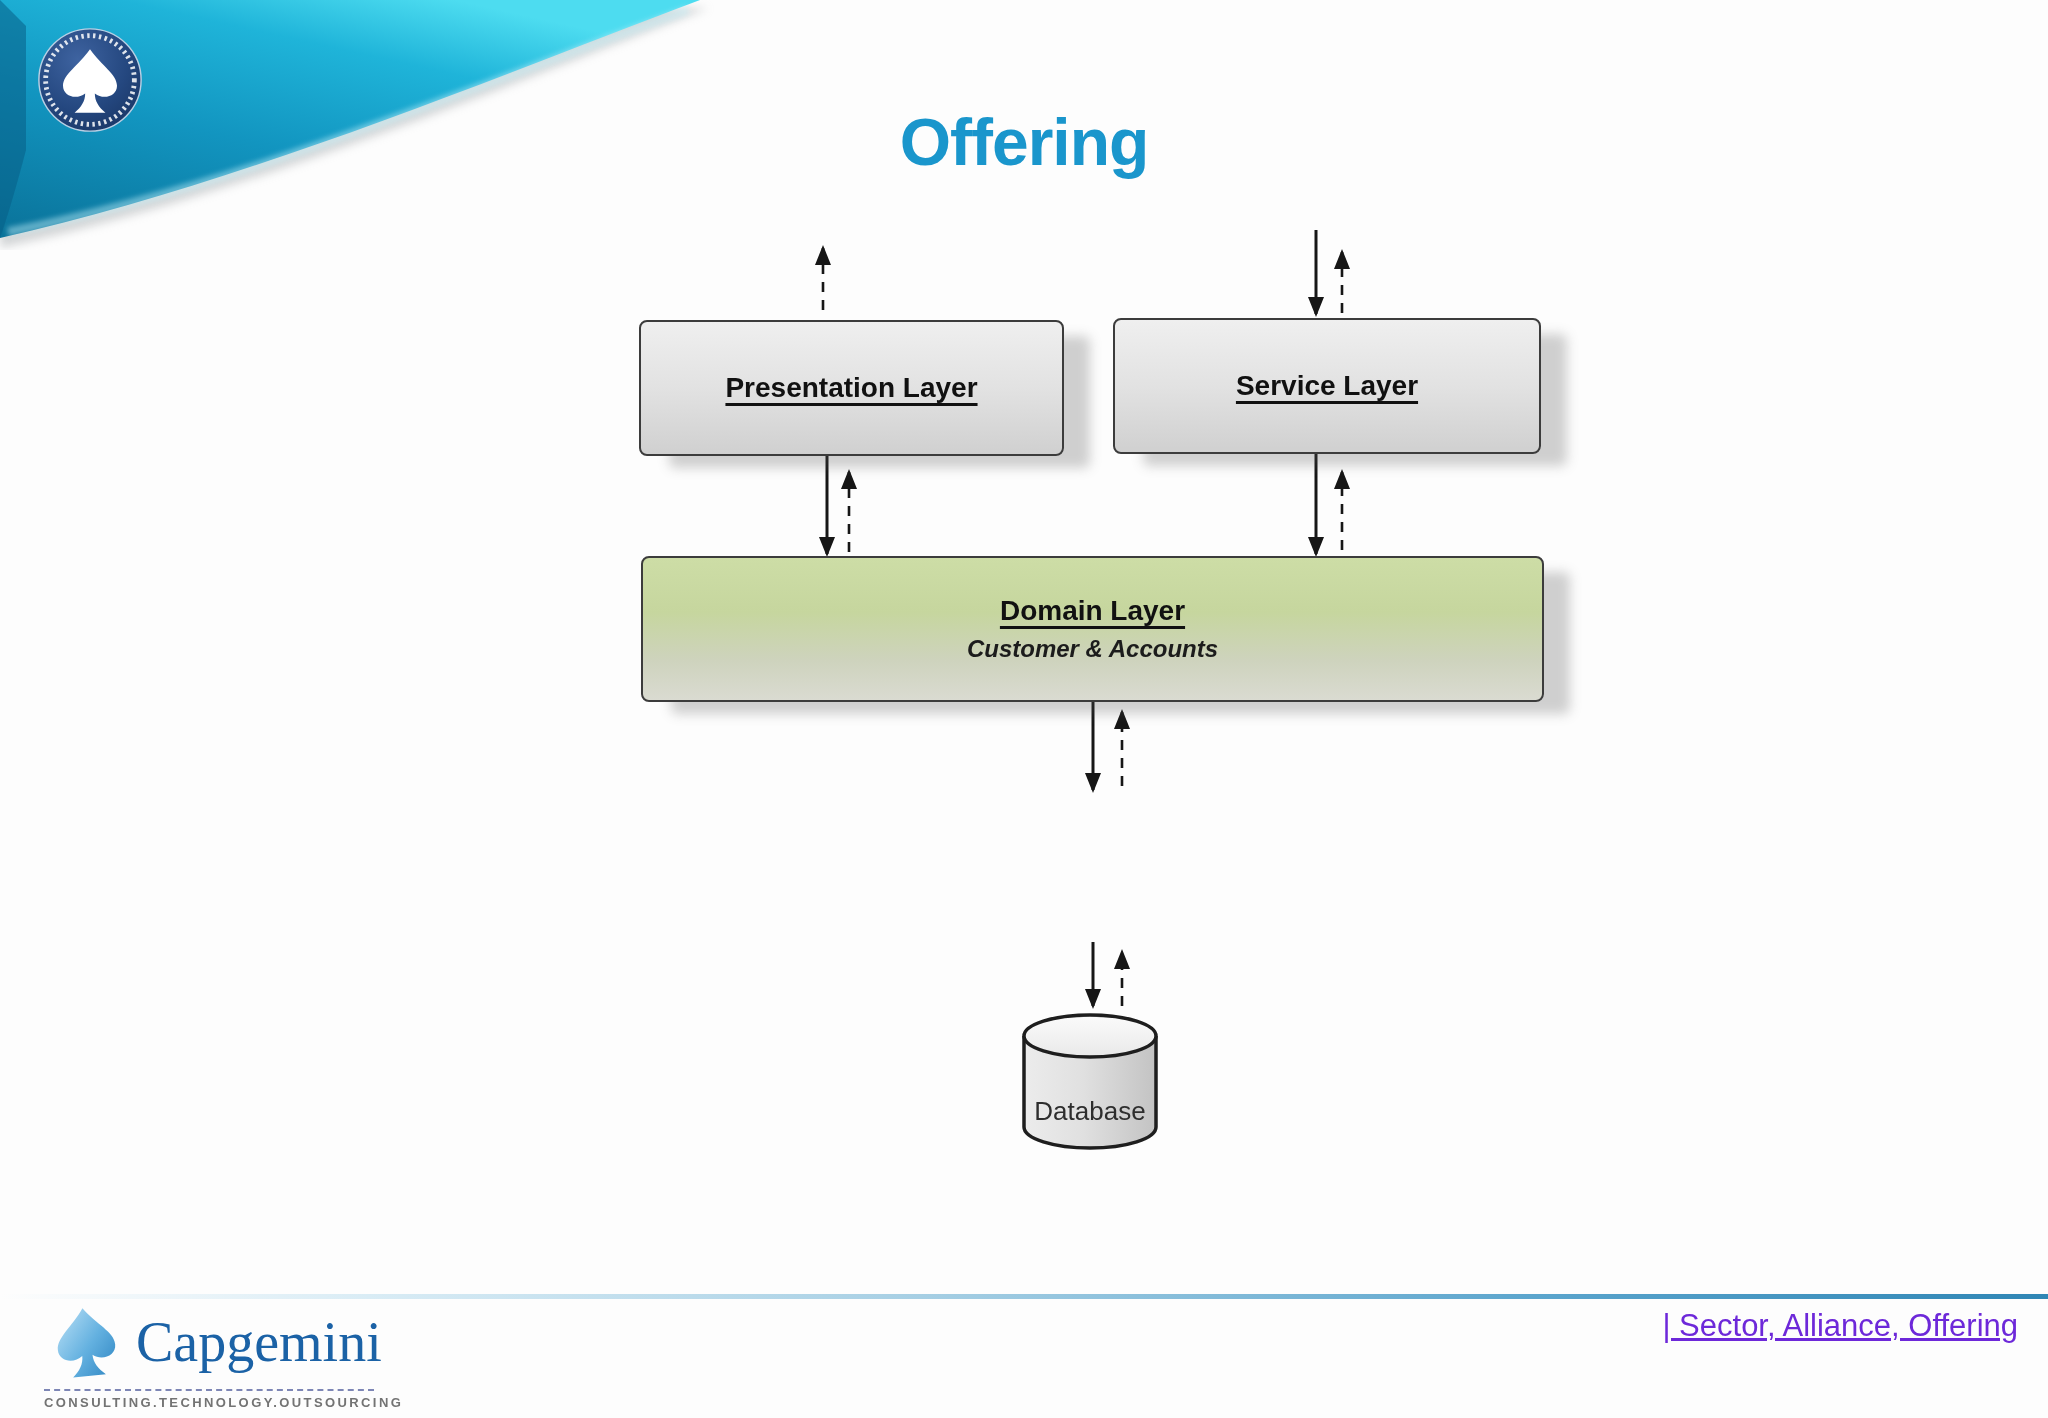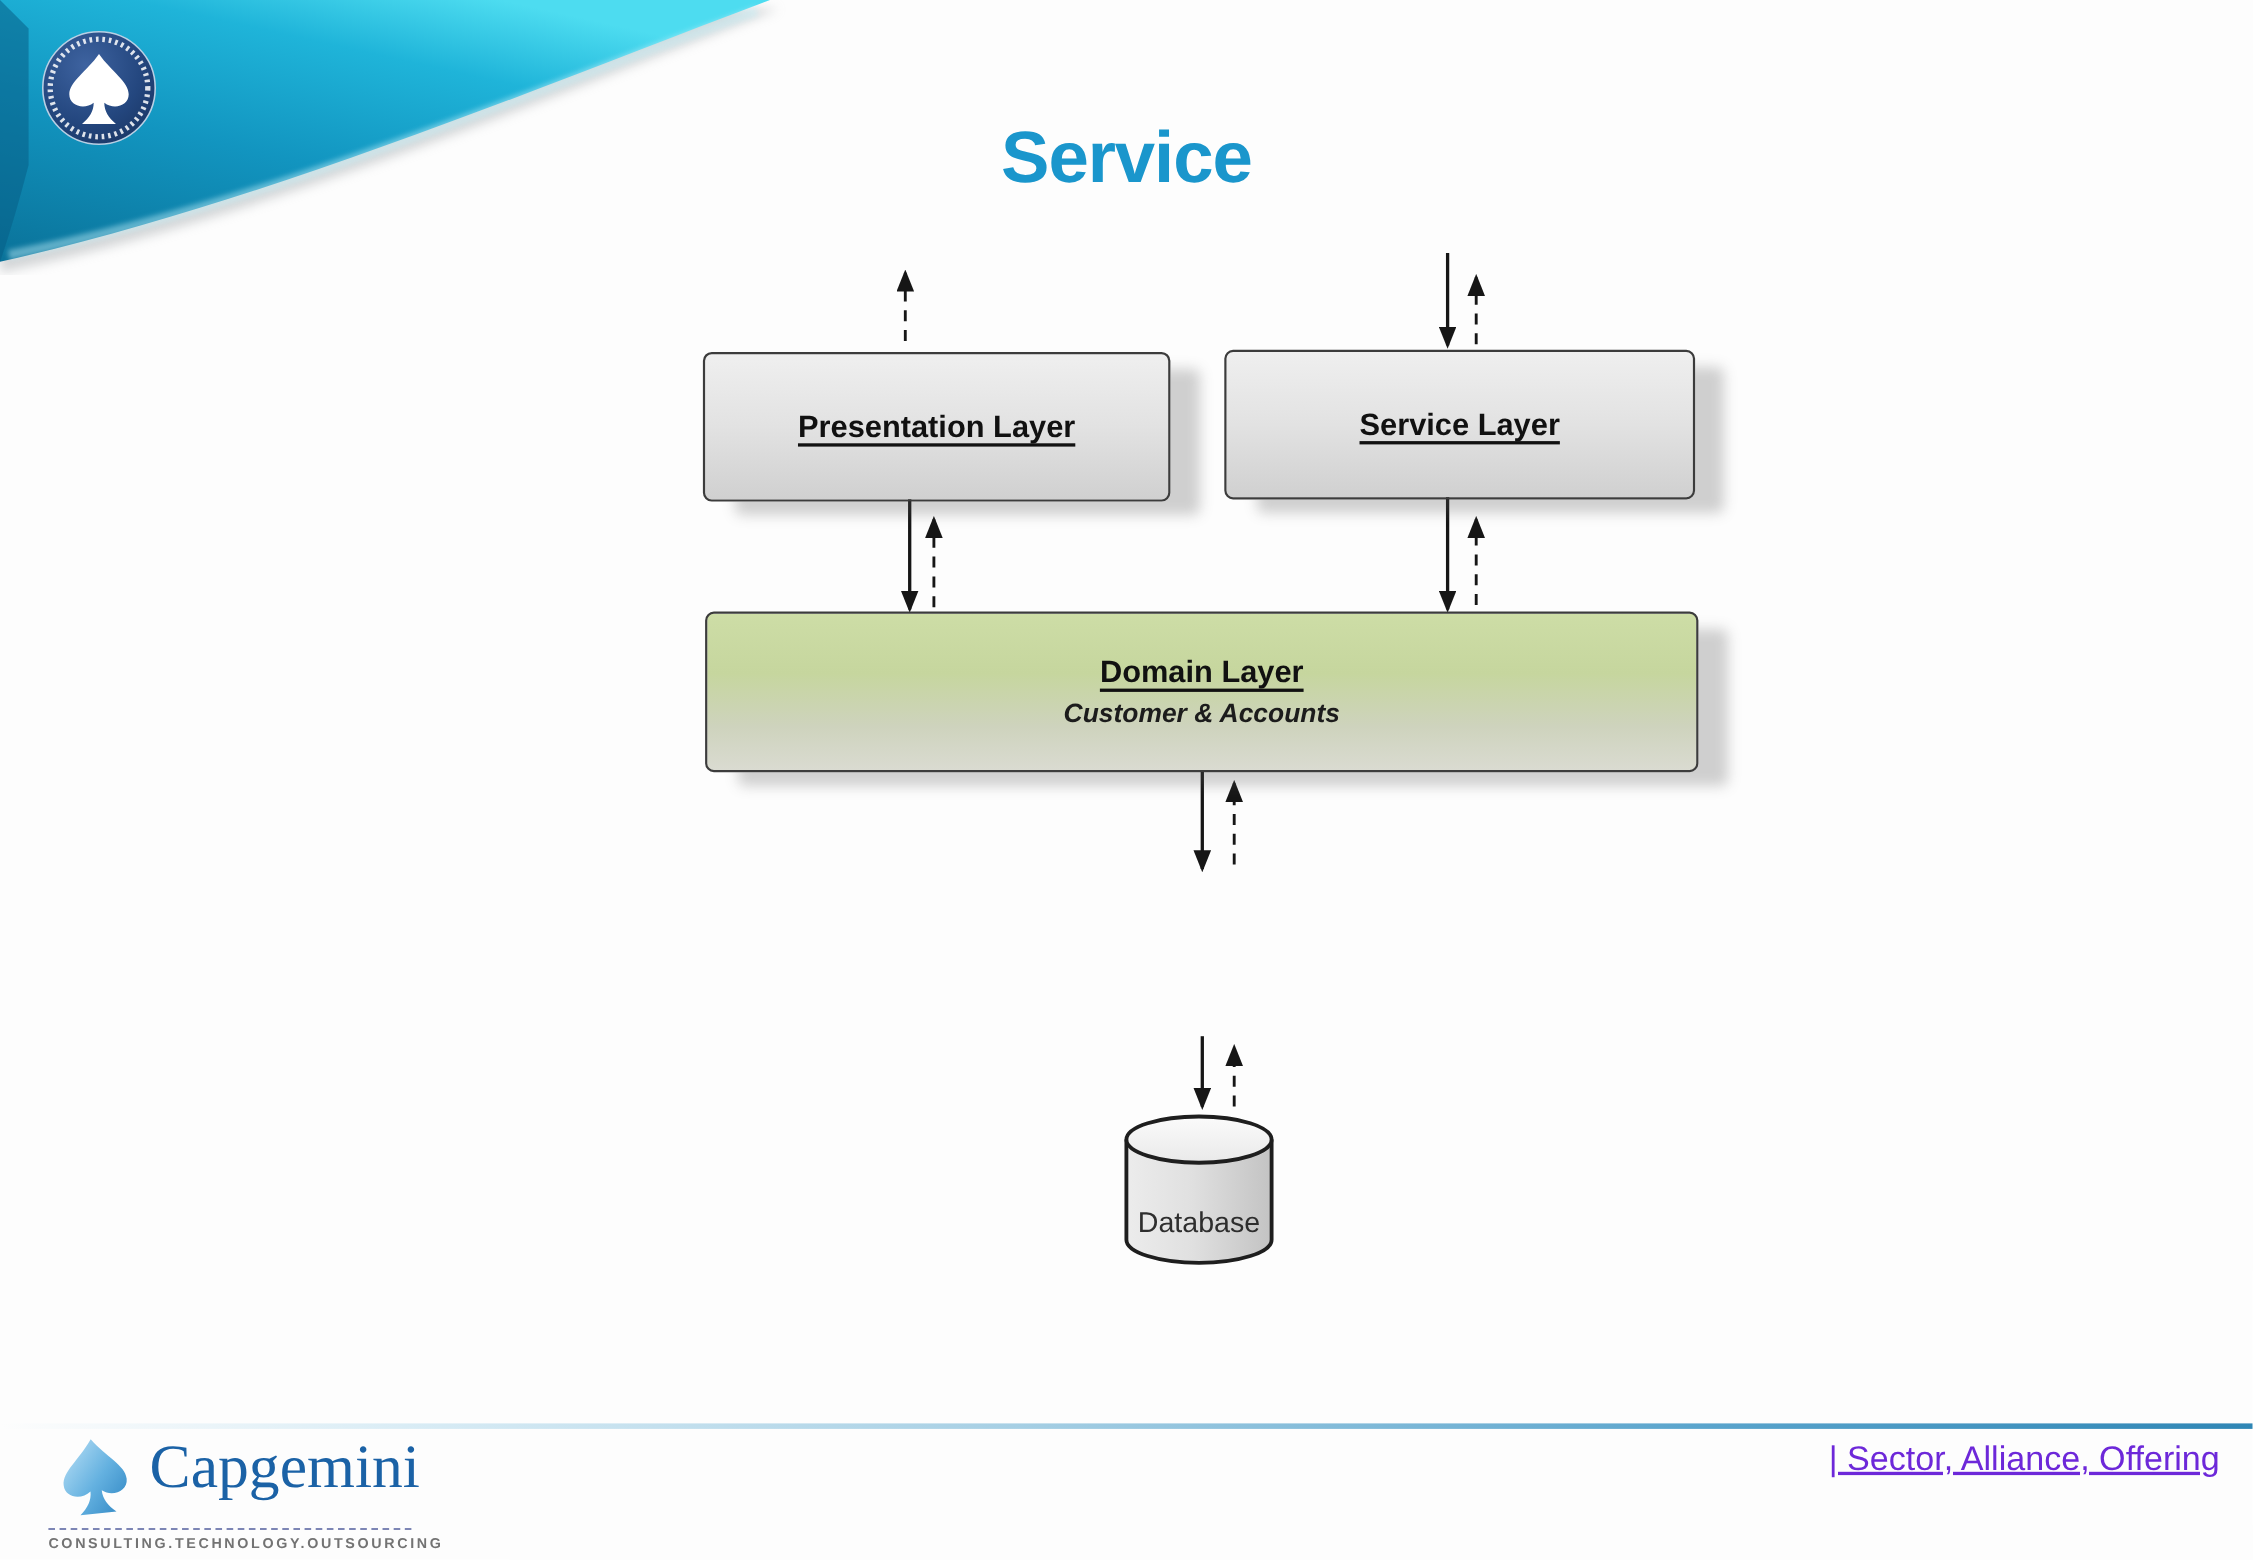--- a/index.html
+++ b/index.html
@@ -54,21 +54,21 @@
     position:absolute;left:1016px;top:1096px;width:148px;
     text-align:center;font-size:26px;color:#2e2e2e;
   }
   
   .footer-line{
     position:absolute;left:0;top:1294px;width:2048px;height:5px;
     background:linear-gradient(90deg,
       rgba(190,225,240,0) 0%, #d9ecf5 18%, #a6cfe4 45%, #5ba5cd 75%, #2f86b5 100%);
   }
   .footer-logo{position:absolute;left:44px;top:1306px;width:330px;}
-  .cg-row{display:flex;align-items:flex-start;}
+  .cg-row{display:flex;align-items:center;}
   .cg-spade{flex:0 0 auto;transform:rotate(-6deg);}
   .cg-word{
     font-family:"Liberation Serif", serif;
     font-size:56px;color:#1b62a6;line-height:1;
     margin-left:6px;letter-spacing:0px;
   }
   .cg-tag{
     margin-top:11px;
     border-top:2px dashed #7d86b5;
     padding-top:4px;
@@ -118,21 +118,21 @@
           <stop offset="55%" stop-color="#24477f"></stop>
           <stop offset="100%" stop-color="#16305c"></stop>
         </radialGradient>
       </defs>
       <circle cx="56" cy="56" r="53" fill="url(#bggrad)" stroke="#b9cfe4" stroke-width="1.5"></circle>
       <circle cx="56" cy="56" r="46" fill="none" stroke="rgba(255,255,255,0.85)" stroke-width="5" stroke-dasharray="2.5 3.6"></circle>
       <path fill="#ffffff" d="M56 24 C44 41 28 50 28 62 C28 73 42 77 51 70 C51 78 47 84 40 90 L72 90 C65 84 61 78 61 70 C70 77 84 73 84 62 C84 50 68 41 56 24 Z"></path>
     </svg>
   </div>
 
-  <h1 class="title">Service</h1>
+  <h1 class="title">Offering</h1>
 
   <svg class="arrows" viewBox="0 0 2048 1418" aria-hidden="true">
     <defs>
       <marker id="ah" markerUnits="userSpaceOnUse" markerWidth="20" markerHeight="16" refX="17" refY="8" orient="auto">
         <path d="M0,0 L20,8 L0,16 Z" fill="#161616"></path>
       </marker>
     </defs>
 
     <g stroke="#161616" stroke-width="3" fill="none">
       <line x1="1316" y1="230" x2="1316" y2="314" marker-end="url(#ah)"></line>

